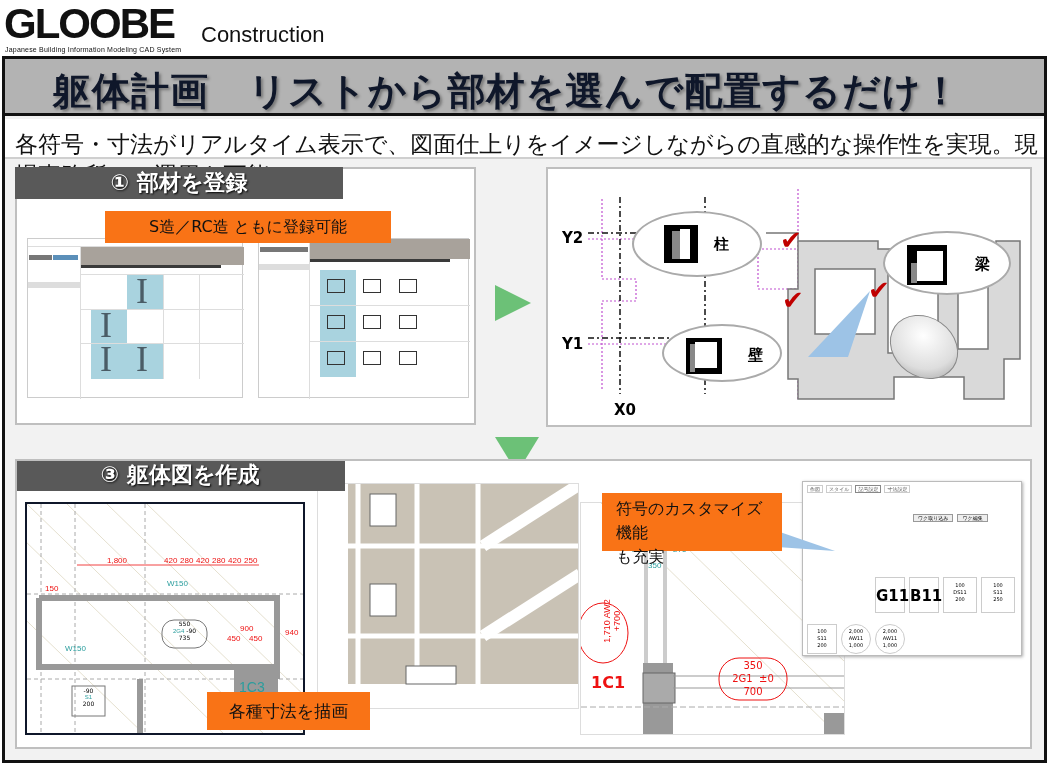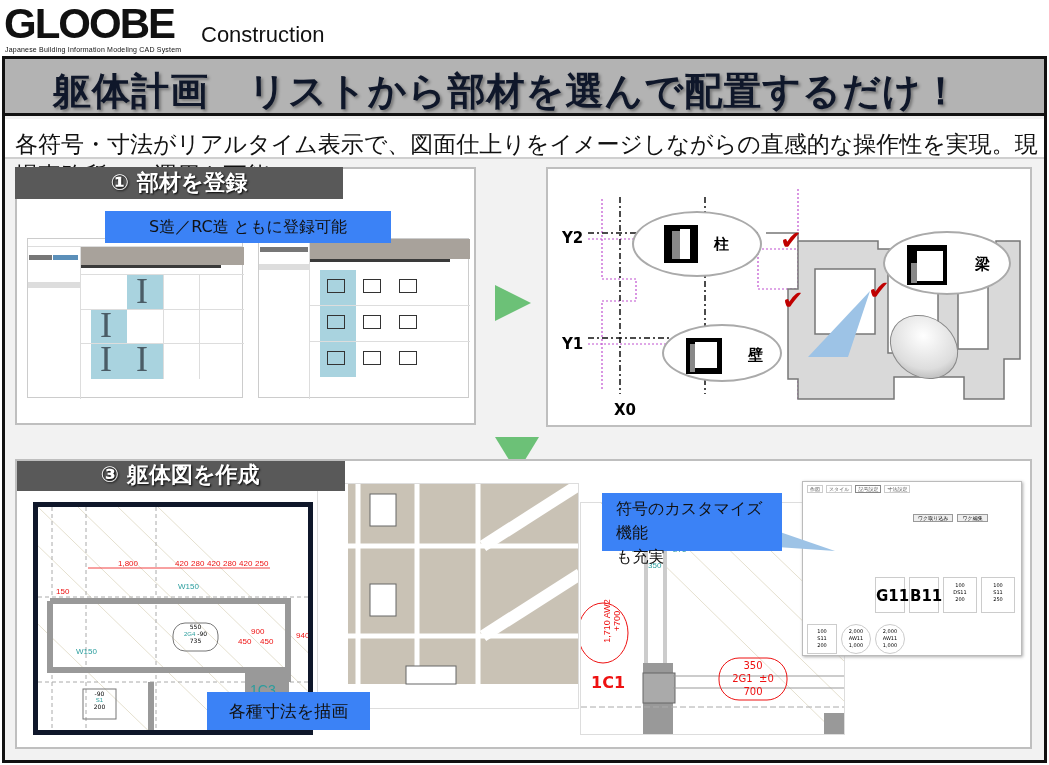--- a/index.html
+++ b/index.html
@@ -12,21 +12,21 @@
 .logo-tag{left:1px;top:44px;font-family:"Liberation Sans",sans-serif;font-size:7px;color:#111;letter-spacing:0.2px}
 
 .frame{left:2px;top:56px;width:1045px;height:707px;border:3px solid #111;background:#f2f2f2}
 .title-bar{left:0;top:0;width:1039px;height:57px;background:#b3b3b3;border-bottom:3px solid #111}
 .title-text{left:48px;top:7px;font-size:38px;font-weight:bold;color:#0f172a;text-shadow:2px 2px 3px rgba(0,0,0,.35);letter-spacing:1px}
 .desc-bar{left:0;top:60px;width:1039px;height:40px;background:#fff;border-bottom:2px solid #cfcfcf}
 .desc-text{left:10px;top:10px;font-size:23px;color:#111}
 
 .panel{background:#fff;border:2px solid #bfbfbf}
 .panel-head{background:#595959;color:#fff;font-size:22px;font-weight:bold;text-shadow:1px 1px 2px #000;text-align:center;height:32px;line-height:32px}
-.callout{background:#3b82f6;color:#111;font-size:16px}
+.callout{background:#f97316;color:#111;font-size:16px}
 
 .tri-right{width:0;height:0;border-top:18px solid transparent;border-bottom:18px solid transparent;border-left:36px solid #6cc177}
 .tri-down{width:0;height:0;border-left:22px solid transparent;border-right:22px solid transparent;border-top:36px solid #6cc177}
 
 .appwin{background:#fff;border:1px solid #ccc}
 .toolbar{background:#a8a29b;height:28px}
 .toolbar-strip{background:#3a3a3a;height:4px}
 .cell-blue{background:#a9d3df}
 .ibeam{position:absolute;font-family:"Liberation Serif",serif;font-size:36px;color:#4a5c66;line-height:1}
 .grid-sq{position:absolute;border:1.5px solid #333}
@@ -164,21 +164,21 @@
 
     <div class="abs" style="left:340px;top:148px;width:72px;height:60px;background:radial-gradient(ellipse at 40% 35%,#fff,#ddd 60%,#999);border-radius:50%;transform:rotate(35deg);border:1px solid #888"></div>
 
     <svg class="abs" style="left:180px;top:120px" width="160" height="70">
         <polygon points="142,2 120,68 80,68" fill="#9dc3e6"></polygon>
       </svg>
   </div>
 
   <div class="abs panel" style="left:10px;top:400px;width:1017px;height:290px;overflow:hidden">
 
-    <div class="abs" style="left:16px;top:41px;width:280px;height:233px;background:#fff;border:5px solid #0f172a;overflow:hidden">
+    <div class="abs" style="left:8px;top:41px;width:280px;height:233px;background:#fff;border:2px solid #0f172a;overflow:hidden">
       <svg width="280" height="233">
         <g stroke="#e5e0cf" stroke-width="1">
           <path d="M-40 0 L200 233"></path>
             <path d="M0 0 L240 233"></path>
             <path d="M40 0 L280 233"></path>
             <path d="M80 0 L320 233"></path>
             <path d="M120 0 L360 233"></path>
             <path d="M-80 40 L120 233"></path>
         </g>
         <g stroke="#aaa" stroke-dasharray="4,3">

